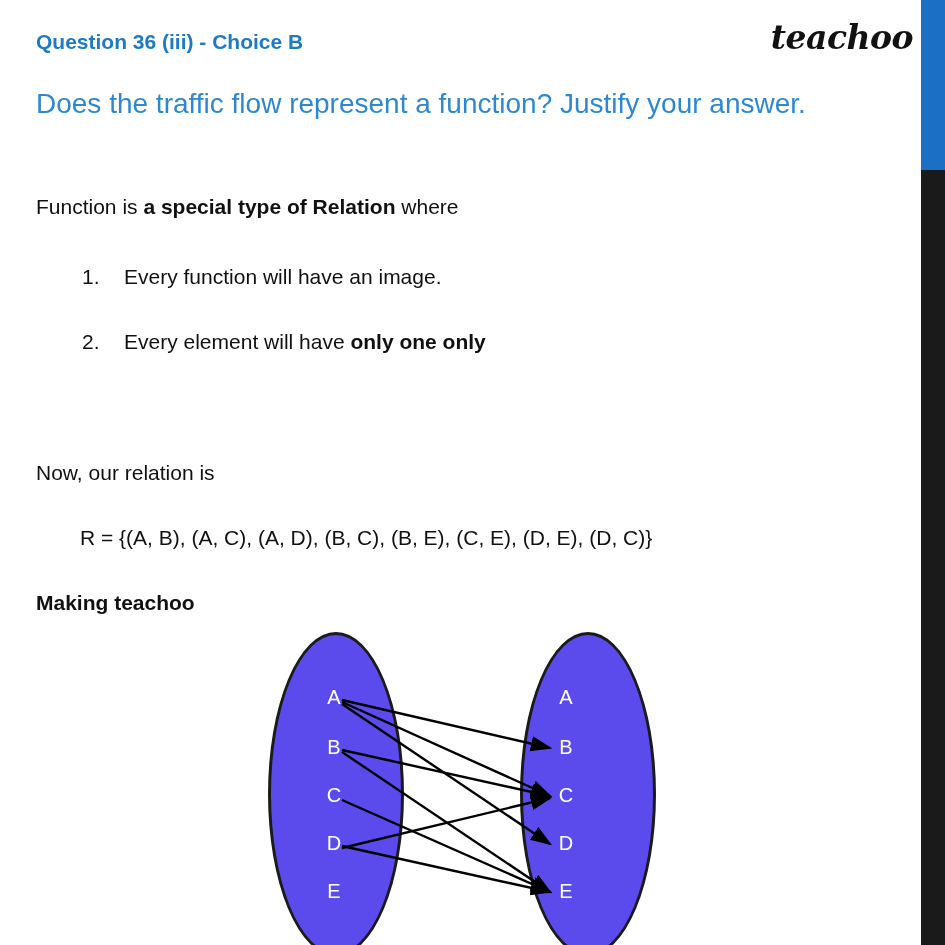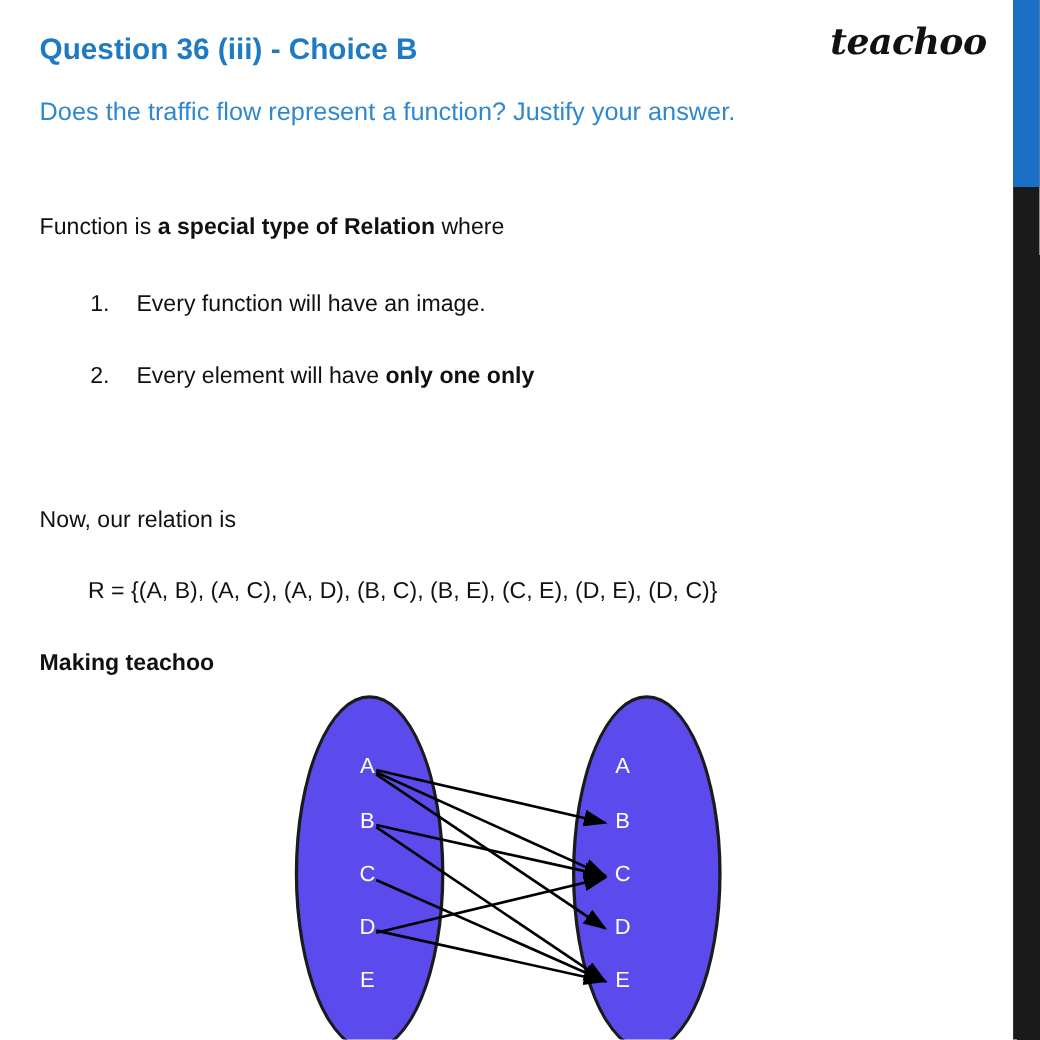--- a/index.html
+++ b/index.html
@@ -24,39 +24,39 @@
     background:#1a1a1a;
   }
   .right-strip-blue{
     position:absolute;
     right:0;top:0;
     width:24px;height:170px;
     background:#1b6fc4;
   }
   .brand{
     position:absolute;
-    right:24px;top:18px;
+    right:8px;top:18px;
     font-family:"DejaVu Serif", serif;
     font-weight:bold;
     font-style:italic;
     font-size:33px;
     color:#111111;
     letter-spacing:-0.5px;
   }
   .q-title{
     position:absolute;
     left:36px;top:30px;
-    font-size:27px;
+    font-size:21px;
     font-weight:bold;
     color:#1f7ac4;
   }
   .q-sub{
     position:absolute;
     left:36px;top:88px;
-    font-size:23px;
+    font-size:28px;
     color:#2f88cf;
     font-weight:normal;
   }
   .body-line{
     position:absolute;
     left:36px;
     font-size:21px;
     color:#111111;
   }
   .l1{top:195px;}

